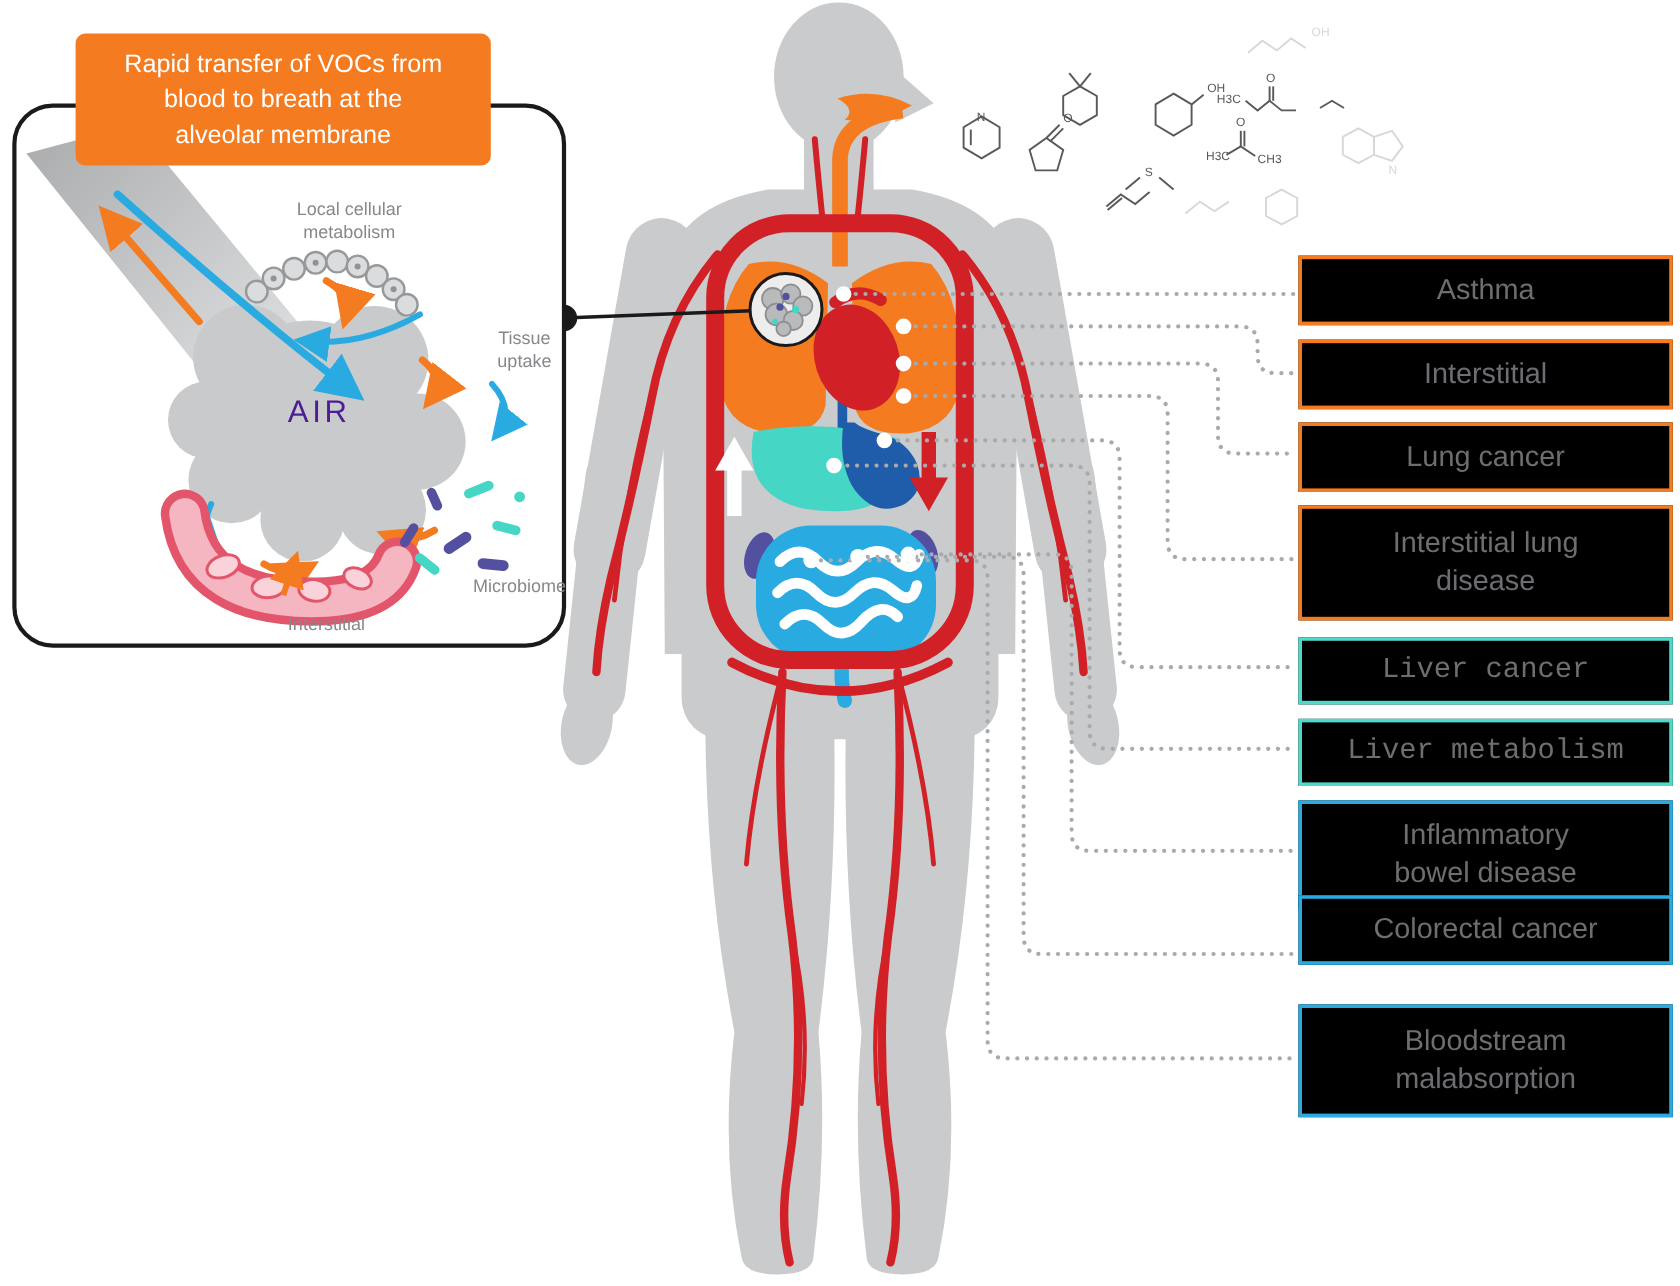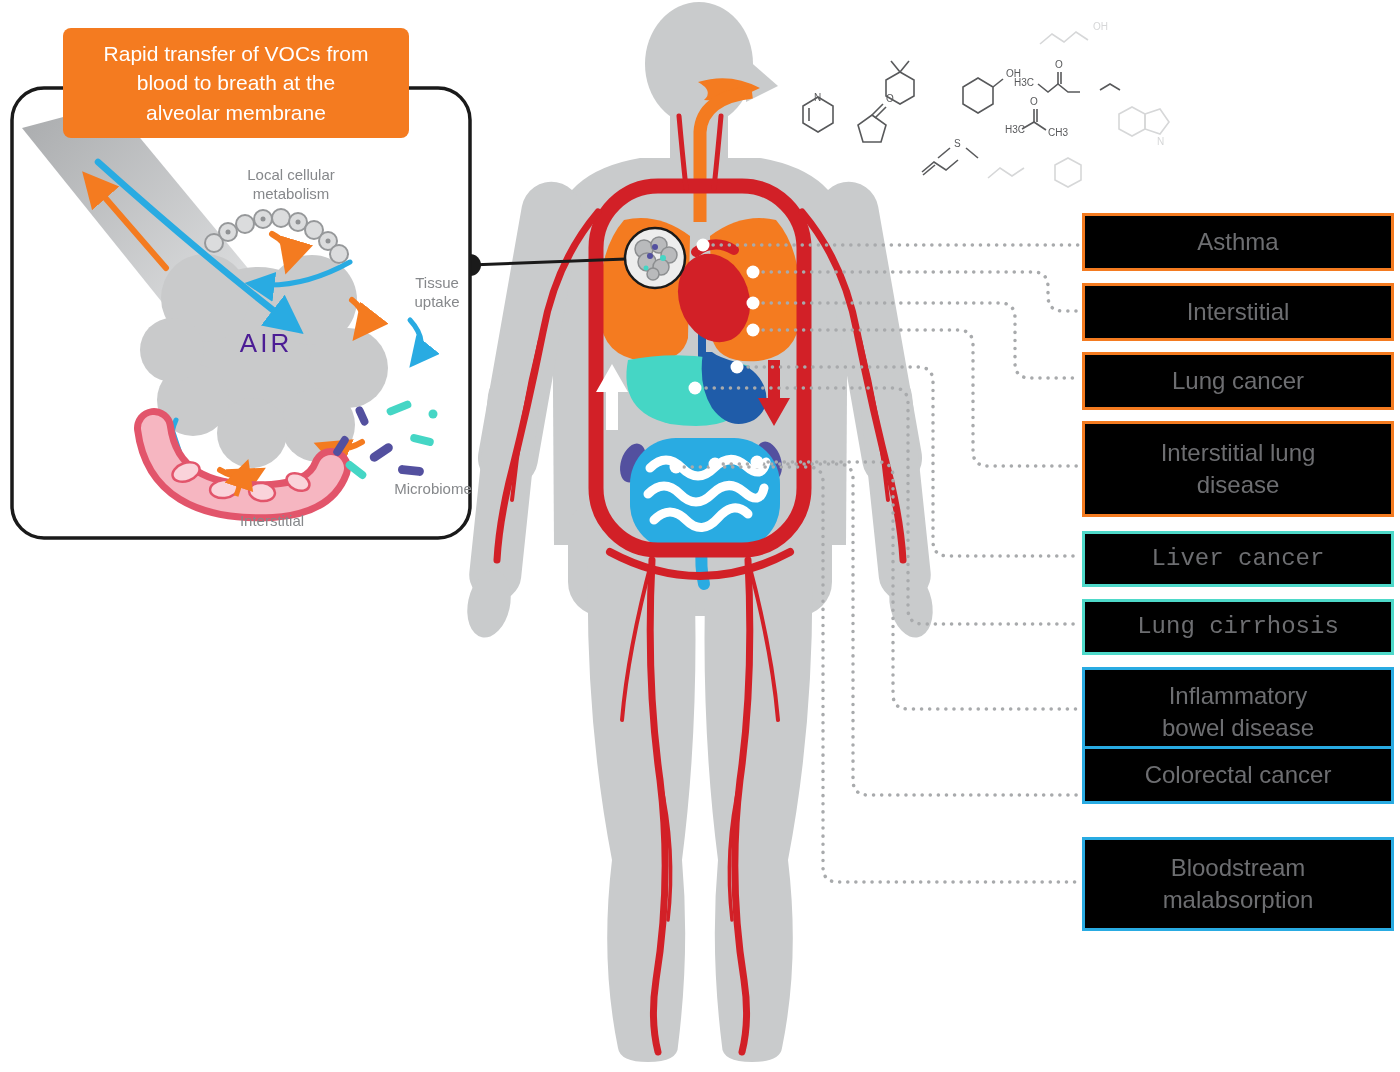--- a/index.html
+++ b/index.html
@@ -304,21 +304,21 @@
   <span>Lung cancer</span>
 </div>
 <div class="dbox cat-lung" style="top:421px;height:90px">
   <span>Interstitial lung
 disease</span>
 </div>
 <div class="dbox cat-liver" style="top:531px;height:50px">
   <span>Liver cancer</span>
 </div>
 <div class="dbox cat-liver" style="top:599px;height:50px">
-  <span>Lung cirrhosis</span>
+  <span>Liver metabolism</span>
 </div>
 <div class="dbox cat-gut" style="top:667px;height:84px">
   <span>Inflammatory
 bowel disease</span>
 </div>
 <div class="dbox cat-gut" style="top:746px;height:52px">
   <span>Colorectal cancer</span>
 </div>
 <div class="dbox cat-gut" style="top:837px;height:88px">
   <span>Bloodstream

